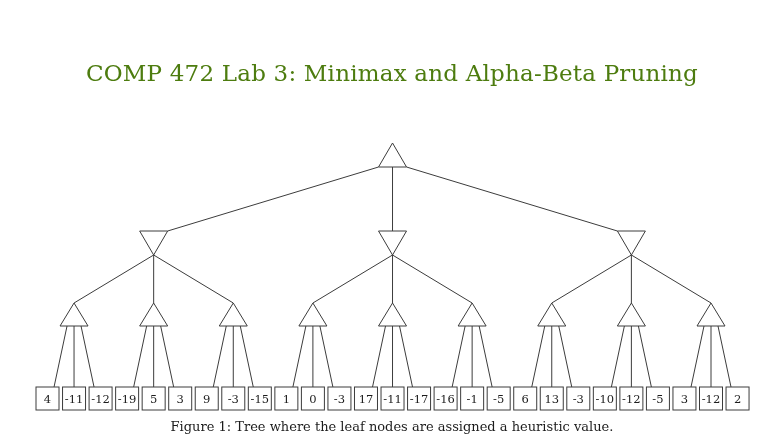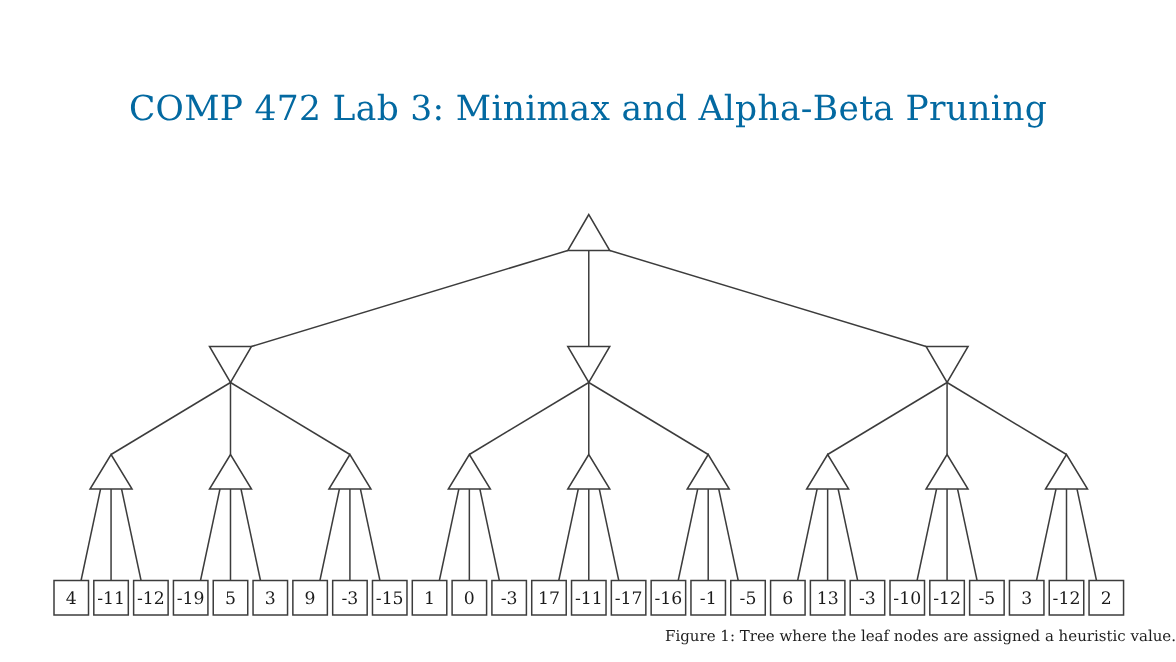--- a/index.html
+++ b/index.html
@@ -12,33 +12,33 @@
     font-family: "DejaVu Serif", "Liberation Serif", serif;
   }
   .title {
     position: absolute;
     top: 60px;
     left: 0;
     width: 784px;
     text-align: center;
     font-size: 23px;
     font-weight: 400;
-    color: #0369a1;
+    color: #4d7c0f;
     margin: 0;
     letter-spacing: 0.2px;
   }
   .figure { position: absolute; left: 0; top: 0; width: 784px; height: 441px; margin: 0; }
   .tree-svg { position: absolute; left: 0; top: 0; }
   .caption {
     position: absolute;
     top: 419px;
     left: 0;
     width: 784px;
-    text-align: right;
-    font-size: 10px;
+    text-align: center;
+    font-size: 13px;
     color: #1c1c1c;
   }
 </style>
 </head>
 <body>
 
 <div class="page">
   <h1 class="title">COMP 472 Lab 3: Minimax and Alpha-Beta Pruning</h1>
   <figure class="figure">
     <svg id="tree-svg" class="tree-svg" width="784" height="441" viewBox="0 0 784 441">

